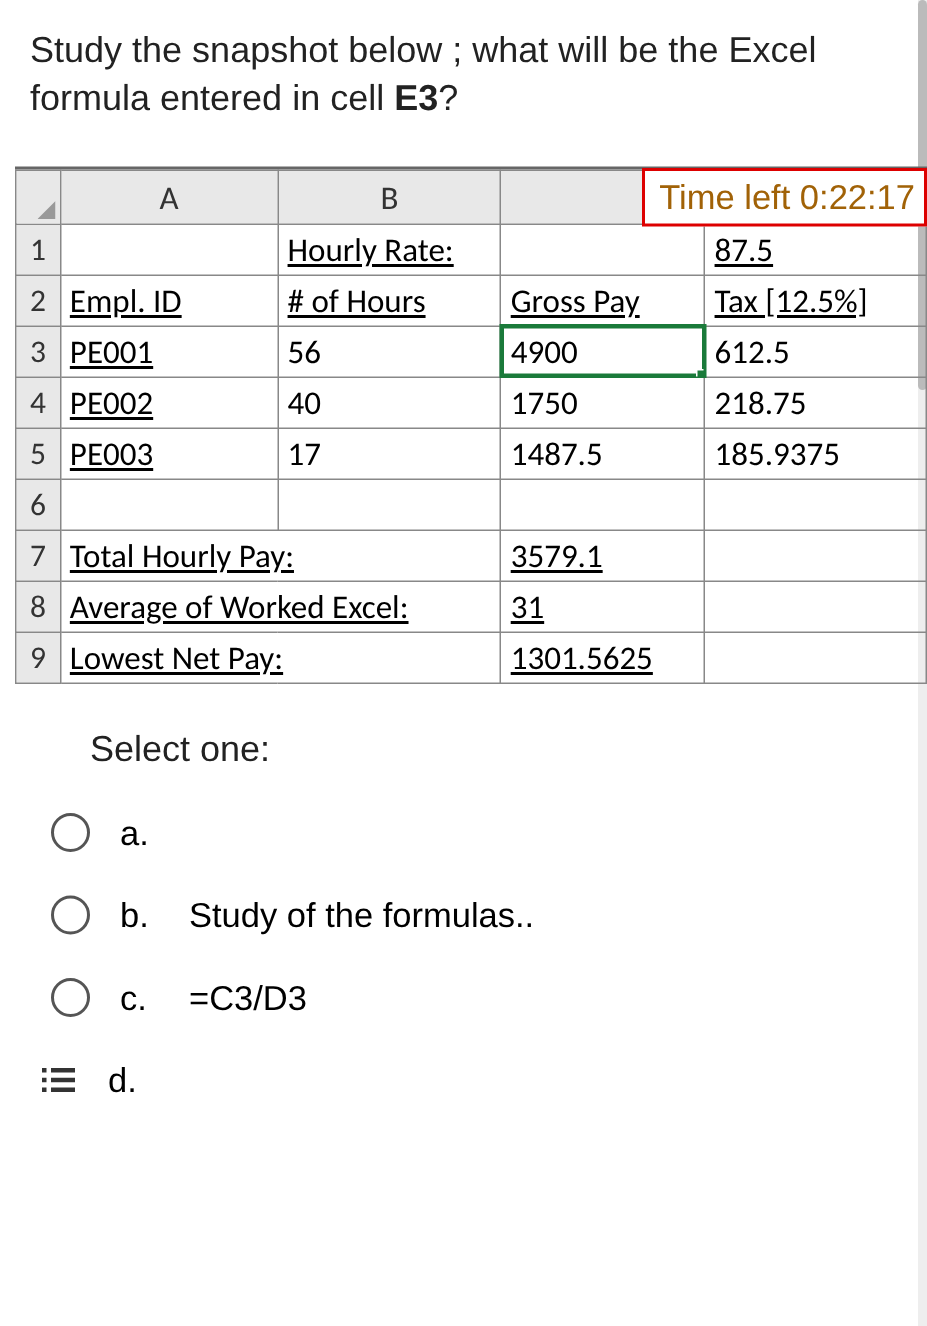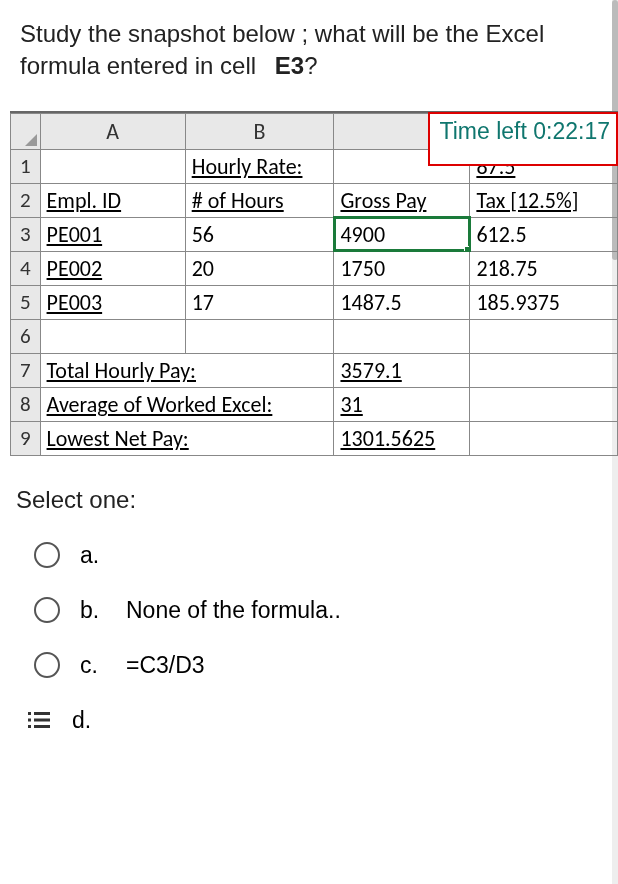--- a/index.html
+++ b/index.html
@@ -10,29 +10,29 @@
     background: #fff;
     overflow: hidden;
     position: relative;
   }
   .question {
     padding: 18px 20px 10px 20px;
     font-size: 24px;
     color: #222;
     line-height: 1.35;
   }
-  .question .bold { font-weight: 700; margin-left: 12px; }
+  .question .bold { font-weight: 700; }
   .timer {
     position: absolute;
     top: 112px;
     right: 0;
     border: 2px solid #d00;
-    padding: 4px 6px 19px 10px;
+    padding: 4px 6px 4px 10px;
     font-size: 23px;
-    color: #0f766e;
+    color: #a16207;
     background: #fff;
     z-index: 5;
   }
   .excel-wrap {
     position: relative;
     margin: 18px 0 0 10px;
     border-top: 2px solid #666;
   }
   table.excel {
     border-collapse: collapse;
@@ -88,20 +88,21 @@
     position:absolute;
     right:-4px; bottom:-4px;
     width:7px; height:7px;
     background:#1a7a3a;
     border:1px solid #fff;
   }
   .selectone {
     padding: 30px 20px 14px 16px;
     font-size: 24px;
     color: #222;
+    margin-left: 44px;
   }
   .options { padding: 0 20px 0 34px; }
   .opt {
     display: flex;
     align-items: center;
     gap: 20px;
     padding: 14px 0;
     font-size: 23px;
   }
   .opt .radio {
@@ -175,21 +176,21 @@
     <tr>
       <td class="rowhead">3</td>
       <td class="b">PE001</td>
       <td class="r">56</td>
       <td class="r selcell">4900</td>
       <td class="r">612.5</td>
     </tr>
     <tr>
       <td class="rowhead">4</td>
       <td class="b">PE002</td>
-      <td class="r">20</td>
+      <td class="r">40</td>
       <td class="r">1750</td>
       <td class="r">218.75</td>
     </tr>
     <tr>
       <td class="rowhead">5</td>
       <td class="b">PE003</td>
       <td class="r">17</td>
       <td class="r">1487.5</td>
       <td class="r">185.9375</td>
     </tr>
@@ -225,21 +226,21 @@
 <div class="selectone">Select one:</div>
 
 <div class="options">
   <label class="opt">
     <span class="radio"></span>
     <span class="letter">a.</span>
   </label>
   <label class="opt">
     <span class="radio"></span>
     <span class="letter">b.</span>
-    <span>None of the formula..</span>
+    <span>Study of the formulas..</span>
   </label>
   <label class="opt">
     <span class="radio"></span>
     <span class="letter">c.</span>
     <span>=C3/D3</span>
   </label>
   <label class="opt" style="padding-left:0; margin-left:-8px;">
     <span style="width:26px; display:inline-flex; align-items:center; justify-content:center;">
       <svg width="22" height="18" viewBox="0 0 22 18">
         <rect x="0" y="1" width="3" height="3" fill="#333"></rect>

